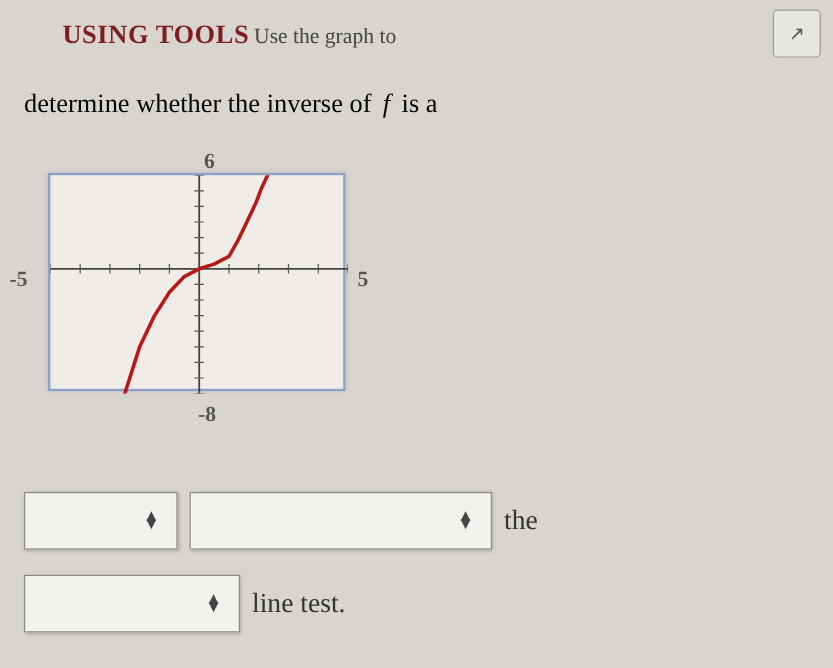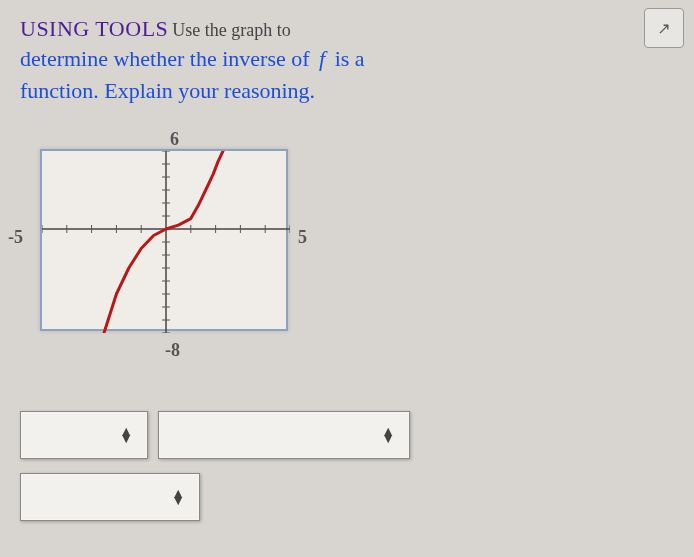--- a/index.html
+++ b/index.html
@@ -9,36 +9,38 @@
       background: #d8d4d0;
       font-family: Georgia, 'Times New Roman', serif;
       position: relative;
       overflow: hidden;
       padding: 16px 20px;
     }
     .question-area {
       padding-right: 60px;
     }
     .heading {
-      color: #4c1d95;
-      font-weight: normal;
+      color: #7f1d1d;
+      font-weight: bold;
       font-size: 22px;
       letter-spacing: 0.5px;
       display: inline;
+      margin-left: 32px;
     }
     .prompt-line {
       color: #444;
       font-size: 18px;
       line-height: 1.45;
       display: inline;
     }
     .prompt-block {
-      color: #1d4ed8;
+      color: #000000;
       font-size: 22px;
       line-height: 1.45;
+      margin-top: 27px;
     }
     .fvar {
       font-style: italic;
       font-family: 'Times New Roman', serif;
       padding: 0 4px;
     }
     .top-right-btn {
       position: absolute;
       top: 8px;
       right: 10px;
@@ -123,21 +125,20 @@
 <div class="top-right-btn">
   <span>↗</span>
 </div>
 
 <div class="question-area">
   <span class="heading">USING TOOLS</span>
   <span class="prompt-line">  Use the graph to</span>
   <div class="prompt-block">
     <span>determine whether the inverse of </span><span class="fvar">f</span><span>  is a</span>
   </div>
-  <div class="prompt-block">function. Explain your reasoning.</div>
 </div>
 
 <div class="graph-wrap">
   <span class="graph-label lbl-top">6</span>
   <span class="graph-label lbl-left">-5</span>
   <span class="graph-label lbl-right">5</span>
   <span class="graph-label lbl-bottom">-8</span>
   <span class="graph-label lbl-f">f</span>
   <div class="graph-box">
     <svg id="chart-svg" width="248" height="182" viewBox="0 0 248 182">
@@ -179,22 +180,24 @@
           <span>▲</span>
           <span>▼</span>
         </div>
     </div>
     <div class="dropdown dd-large">
       <div class="stepper-icon">
           <span>▲</span>
           <span>▼</span>
         </div>
     </div>
+    <span class="answer-text">the</span>
   </div>
   <div class="answer-row">
     <div class="dropdown dd-med">
       <div class="stepper-icon">
           <span>▲</span>
           <span>▼</span>
         </div>
     </div>
+    <span class="answer-text">line test.</span>
   </div>
 </div>
 
 </body></html>

